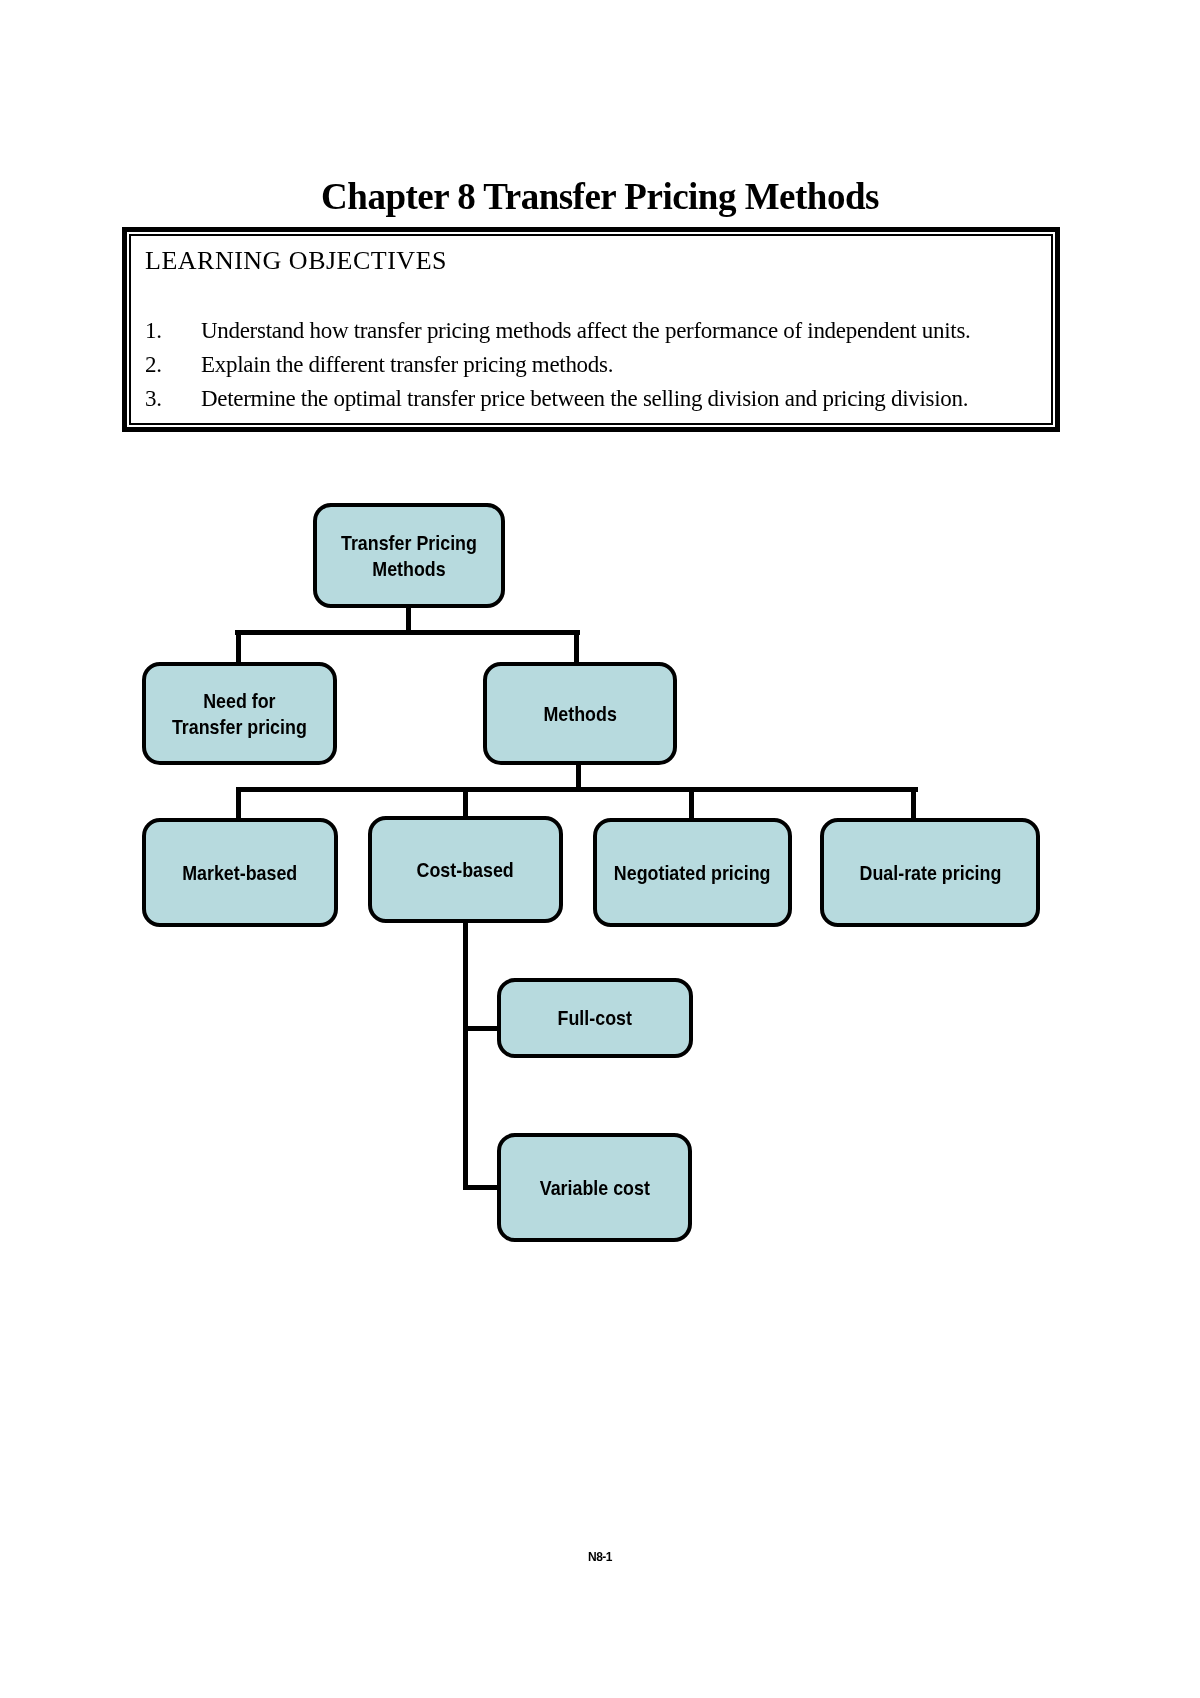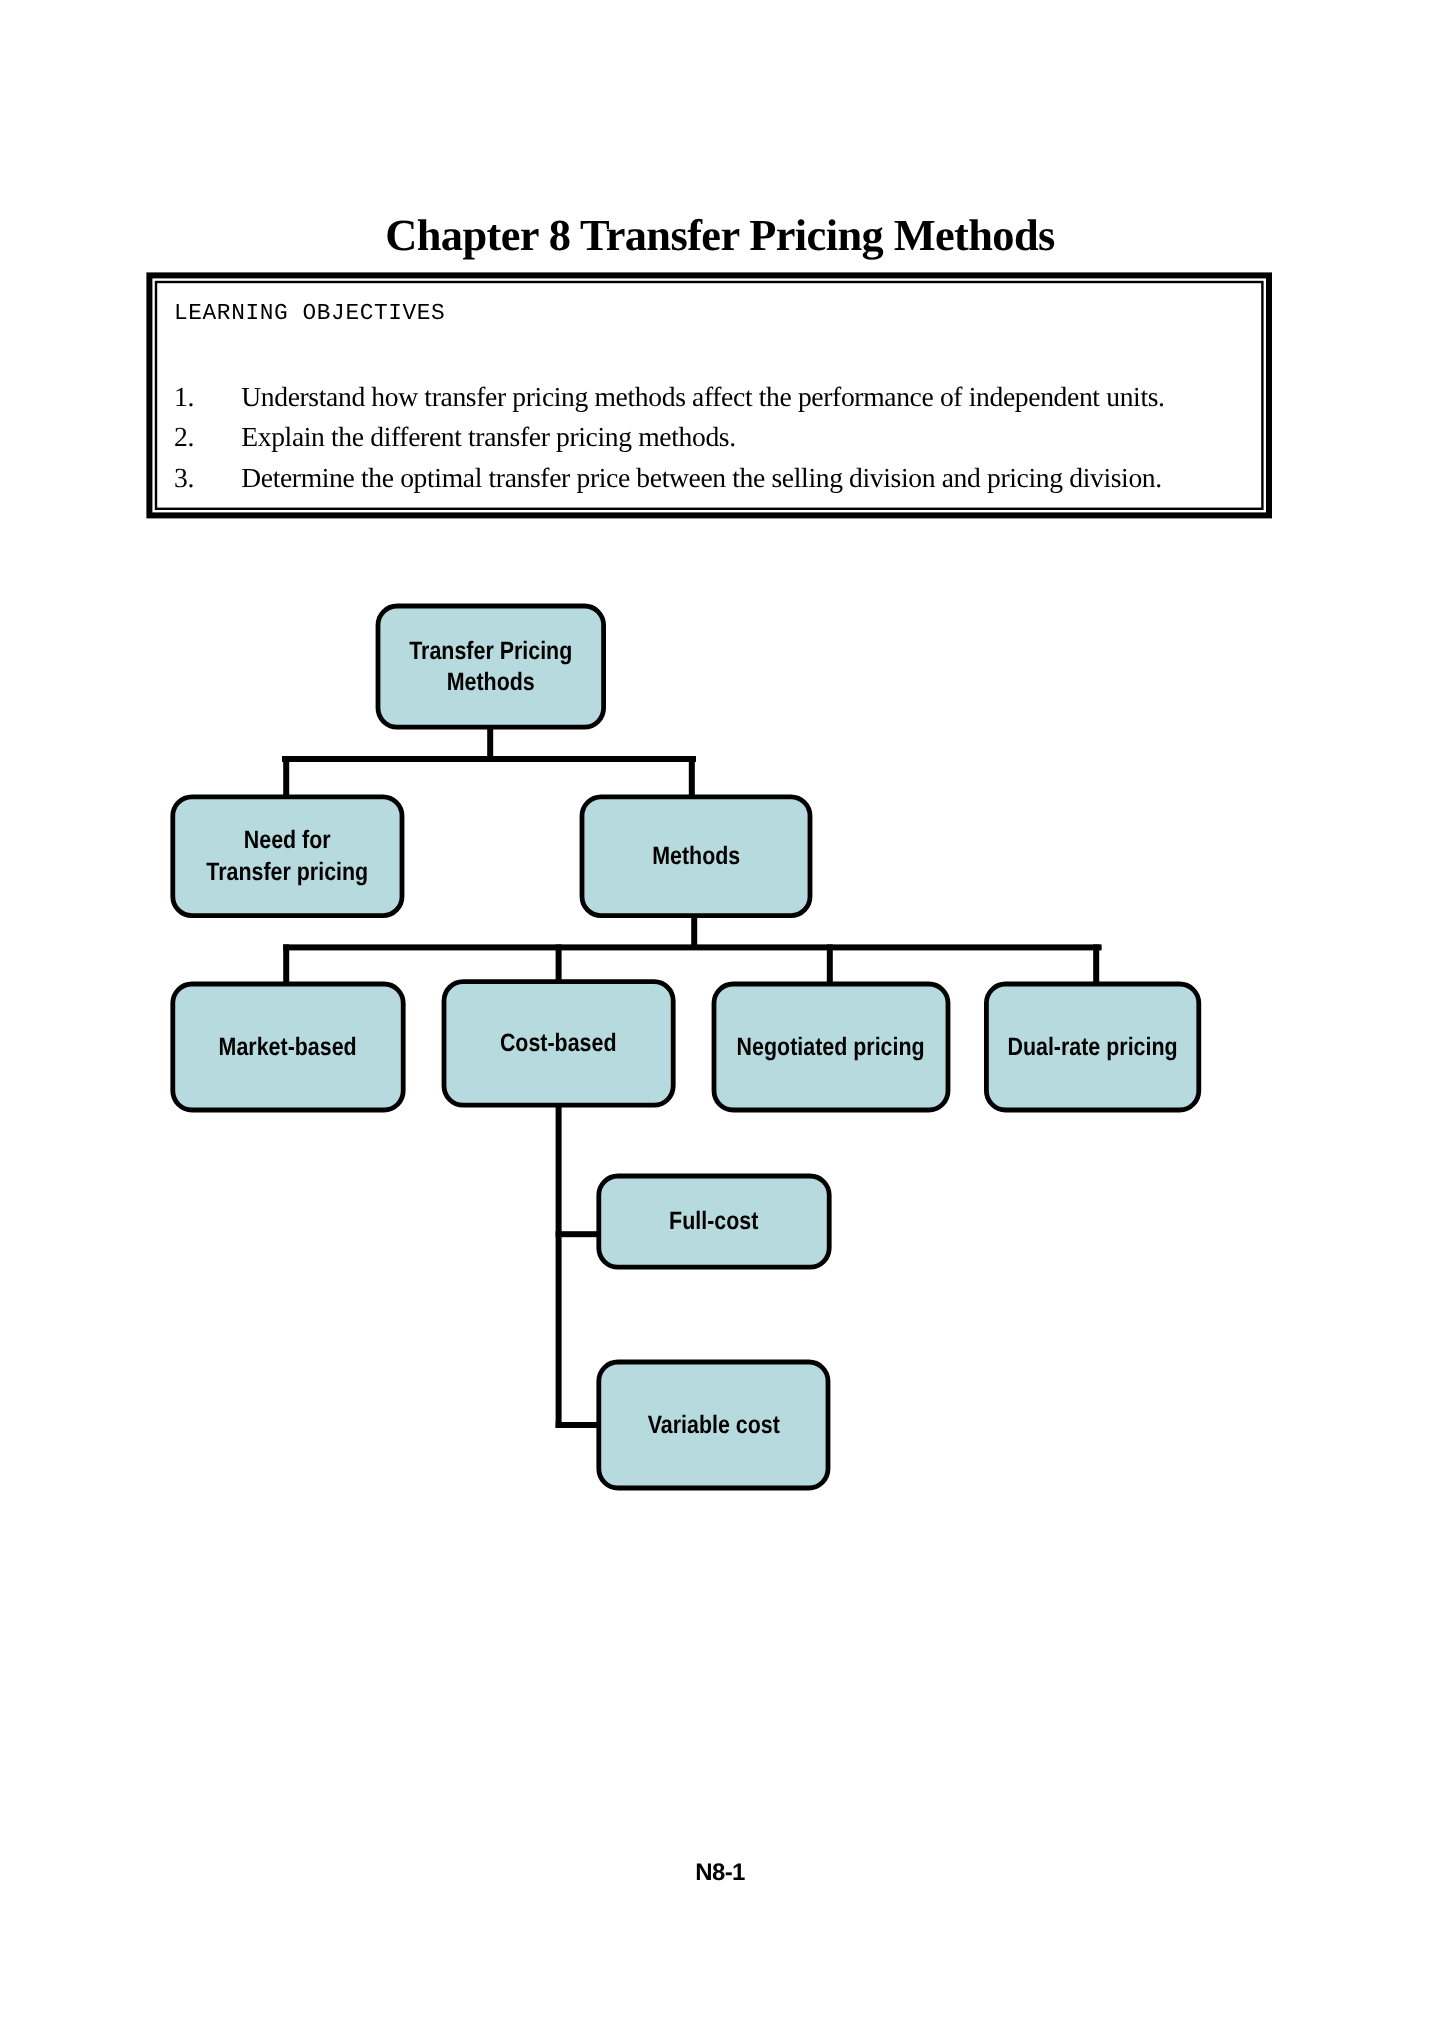--- a/index.html
+++ b/index.html
@@ -17,22 +17,22 @@
   
   .lo-box{
     position:absolute;left:129px;top:234px;width:924px;height:191px;
     box-sizing:border-box;
     border:2px solid #000;
     outline:5px solid #000;outline-offset:2px;
     background:#fff;
     padding:10px 14px 0 14px;
   }
   .lo-heading{
-    font-size:19px;line-height:30px;letter-spacing:0.5px;
-    font-family:Liberation Mono, monospace;
+    font-size:26px;line-height:30px;letter-spacing:0.5px;
+    font-family:Liberation Serif, serif;
   }
   .lo-items{margin-top:38px;}
   .lo-item{display:flex;line-height:34px;font-size:23px;letter-spacing:-0.3px;}
   .lo-item .num{width:56px;flex:0 0 56px;}
   .lo-item .txt{white-space:nowrap;}
   
   .fc-node{
     position:absolute;box-sizing:border-box;
     background:#b7dade;border:4px solid #14532d;border-radius:18px;
     display:flex;align-items:center;justify-content:center;
@@ -40,21 +40,21 @@
   .fc-label{
     font-family:"Liberation Sans", sans-serif;font-weight:bold;
     font-size:21px;line-height:26px;text-align:center;color:#000;
     white-space:pre-line;
     transform:scaleX(0.85);transform-origin:center;
   }
   .fc-line{position:absolute;background:#000;}
   
   .page-footer{
     position:absolute;top:1550px;left:0;width:1200px;text-align:center;
-    font-family:"Liberation Sans", sans-serif;font-weight:bold;font-size:20px;
+    font-family:"Liberation Sans", sans-serif;font-weight:bold;font-size:12px;
     letter-spacing:-0.5px;
   }
 </style>
 </head>
 <body>
 
 <div class="page-title">Chapter 8 Transfer Pricing Methods</div>
 
 <div class="lo-box">
   <div class="lo-heading">LEARNING OBJECTIVES</div>
@@ -103,21 +103,21 @@
   </div>
   <div class="fc-node" style="left: 142px; top: 818px; width: 196px; height: 109px; background: rgb(183, 218, 222); border-color: rgb(0, 0, 0);">
     <div class="fc-label">Market-based</div>
   </div>
   <div class="fc-node" style="left: 368px; top: 816px; width: 195px; height: 107px; background: rgb(183, 218, 222); border-color: rgb(0, 0, 0);">
     <div class="fc-label">Cost-based</div>
   </div>
   <div class="fc-node" style="left: 593px; top: 818px; width: 199px; height: 109px; background: rgb(183, 218, 222); border-color: rgb(0, 0, 0);">
     <div class="fc-label">Negotiated pricing</div>
   </div>
-  <div class="fc-node" style="left: 820px; top: 818px; width: 181px; height: 109px; background: rgb(183, 218, 222); border-color: rgb(0, 0, 0);">
+  <div class="fc-node" style="left: 820px; top: 818px; width: 220px; height: 109px; background: rgb(183, 218, 222); border-color: rgb(0, 0, 0);">
     <div class="fc-label">Dual-rate pricing</div>
   </div>
   <div class="fc-node" style="left: 497px; top: 978px; width: 196px; height: 80px; background: rgb(183, 218, 222); border-color: rgb(0, 0, 0);">
     <div class="fc-label">Full-cost</div>
   </div>
   <div class="fc-node" style="left: 497px; top: 1133px; width: 195px; height: 109px; background: rgb(183, 218, 222); border-color: rgb(0, 0, 0);">
     <div class="fc-label">Variable cost</div>
   </div>
 
 </div>

